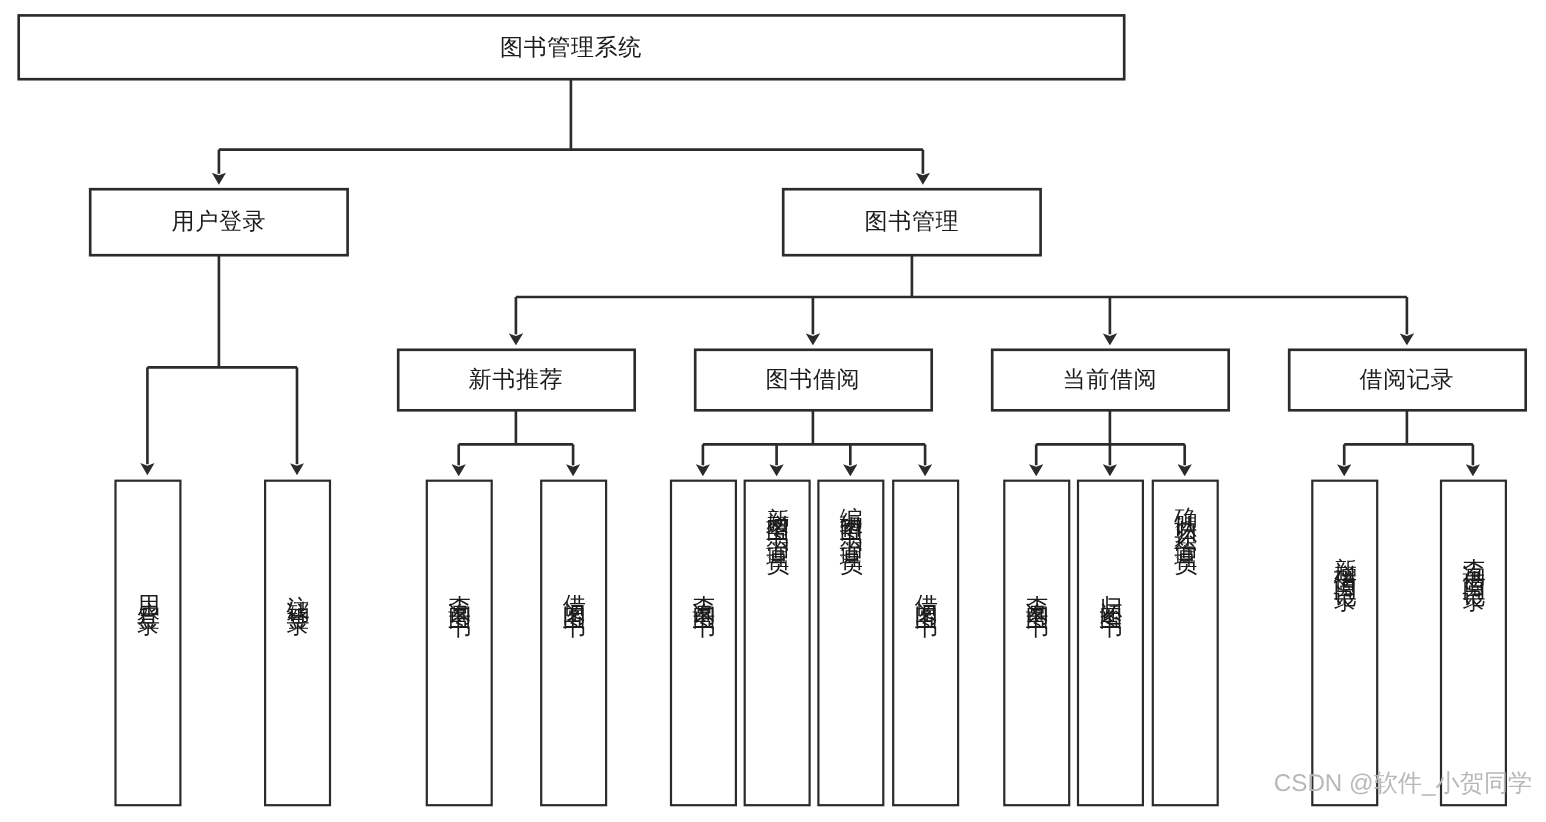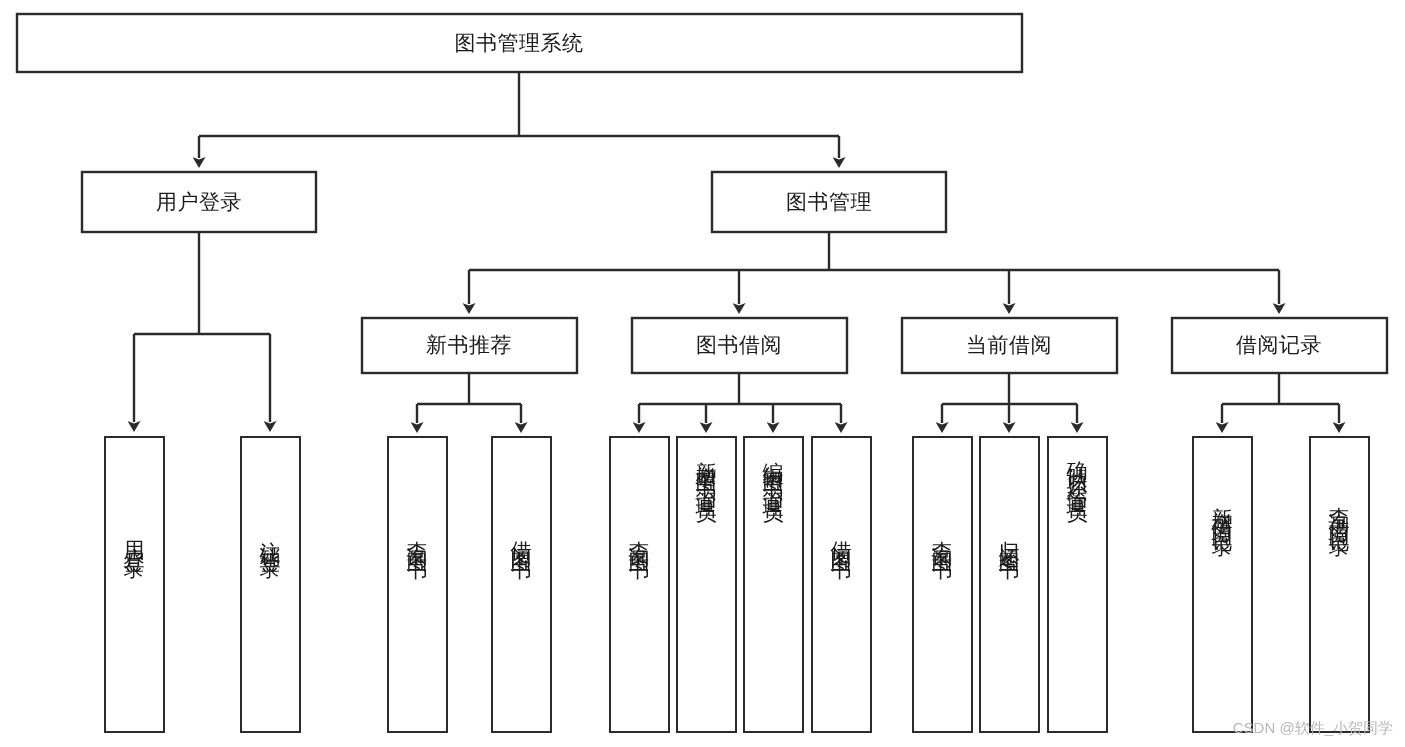--- a/index.html
+++ b/index.html
@@ -75,23 +75,23 @@
     padding-top: 4px;
     white-space: nowrap;
   }
   .leaf-text.pad-big { padding-top: 86px; }
   .leaf-text.pad-mid { padding-top: 52px; }
   .leaf-text.pad-xs  { padding-top: 6px; }
 
   .watermark {
     position: absolute;
     right: 12px;
-    bottom: 9px;
-    font-family: "Liberation Sans", "DejaVu Sans", sans-serif;
-    font-size: 15px;
+    bottom: 20px;
+    font-family: "Liberation Sans", "DejaVu Sans", sans-serif;
+    font-size: 22px;
     color: #b8b8b8;
     white-space: nowrap;
     pointer-events: none;
   }
 </style>
 </head>
 <body>
 
 <div id="chart-root">
 

